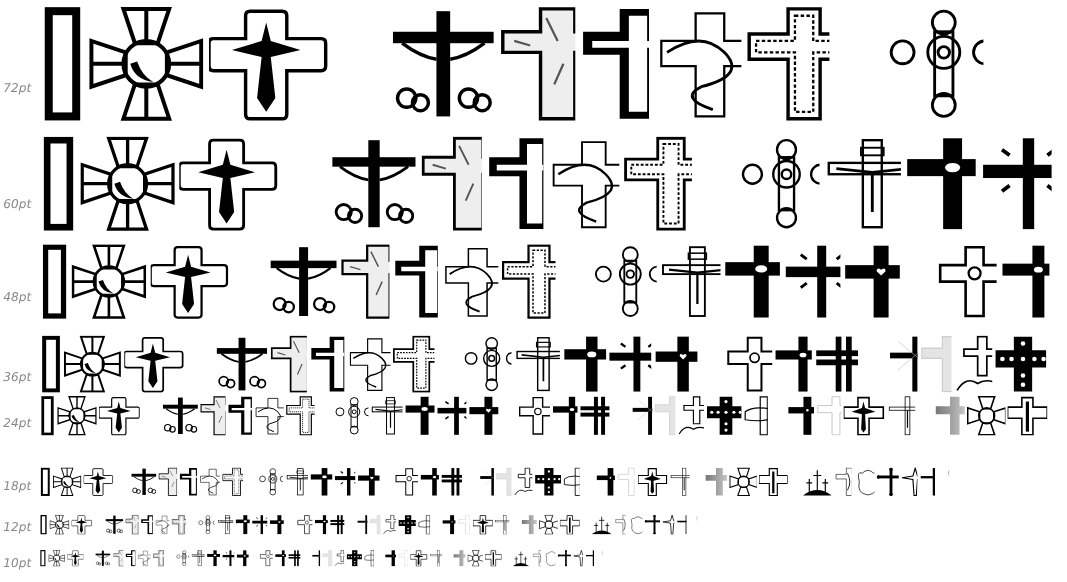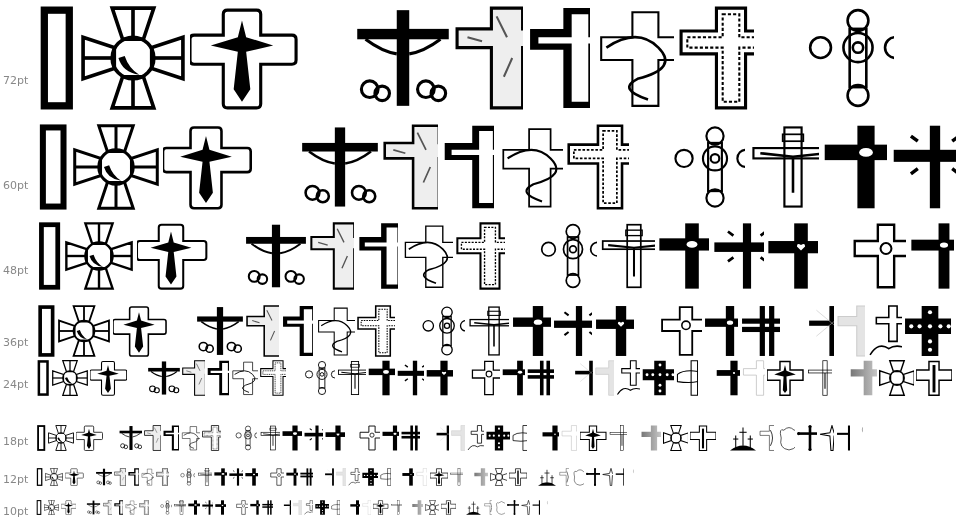--- a/index.html
+++ b/index.html
@@ -1,17 +1,17 @@
 <!DOCTYPE html>
 <html><head>
 <meta charset="utf-8">
 <style>
   html, body { margin: 0; padding: 0; background: #ffffff; }
   body { width: 970px; height: 529px; position: relative; overflow: hidden; font-family: "DejaVu Sans", sans-serif; }
-  .row { position: absolute; left: 0; width: 970px; }
+  .row { position: absolute; left: 0; width: 970px; font-style: italic; }
   .label { position: absolute; left: 3px; color: #888888; font-size: 11px; font-family: "DejaVu Sans", sans-serif; }
   .glyphs { position: absolute; left: 36px; top: 0; height: 100%; }
   .g { position: absolute; bottom: 0; }
   .g svg { display: block; width: 100%; height: 100%; }
 </style>
 </head>
 <body>
 
 <div id="specimen"></div>
 

